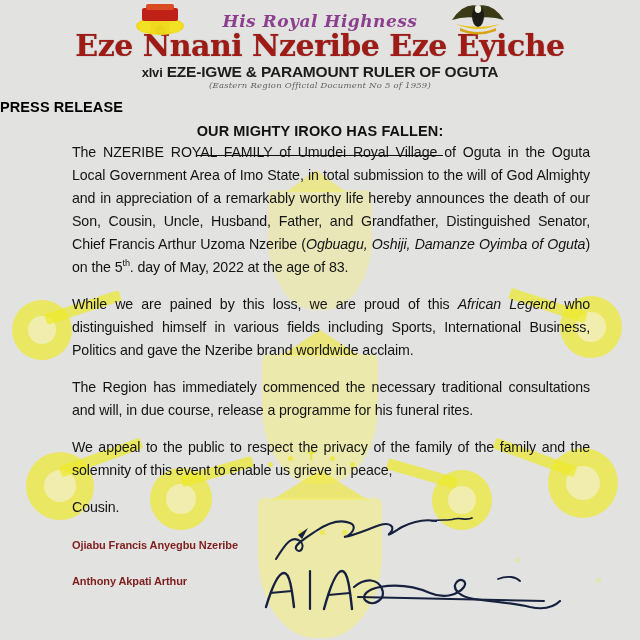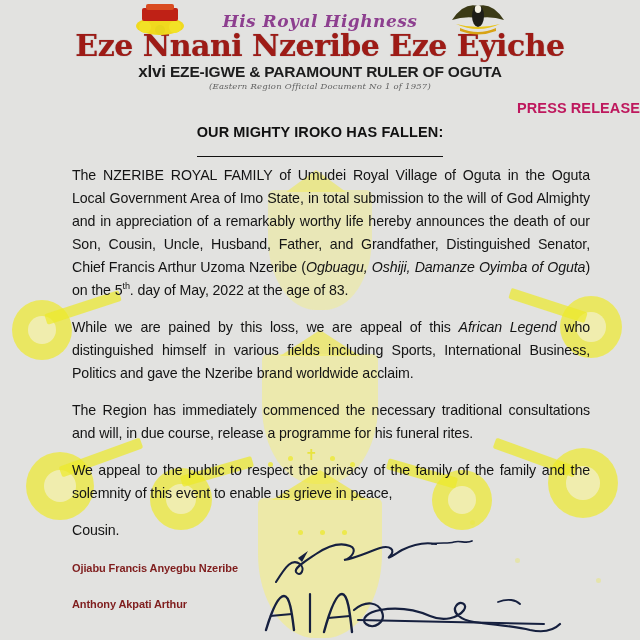--- a/index.html
+++ b/index.html
@@ -104,21 +104,21 @@
   }
   .royal-title {
     font-family: "Liberation Sans", sans-serif;
     font-weight: bold;
     font-size: 15.5px;
     color: #1c1c1c;
     letter-spacing: -.2px;
     line-height: 1.1;
     margin: 1px 0 0 0;
   }
-  .royal-title .sm { font-size: 17px; }
+  .royal-title .sm { font-size: 13px; }
   .doc-ref {
     font-family: "DejaVu Serif", serif;
     font-style: italic;
     font-size: 8.5px;
     color: #4a4a4a;
     letter-spacing: .2px;
     margin: 0;
     opacity: .85;
     transform: scaleY(.9);
   }
@@ -128,24 +128,24 @@
     top: 0;
     z-index: 4;
   }
   .emblem-left { left: 132px; }
   .emblem-right { left: 448px; }
 
   
   .press-release {
     position: relative;
     z-index: 3;
-    text-align: right;
+    text-align: left;
     font-weight: bold;
     font-size: 14.5px;
-    color: #be185d;
+    color: #000000;
     margin: 9px 0 7px 0;
     letter-spacing: .1px;
   }
   .headline {
     position: relative;
     z-index: 3;
     text-align: center;
     font-weight: bold;
     font-size: 14.5px;
     color: #111;
@@ -156,21 +156,21 @@
     border-bottom: 1.6px solid #111;
     padding-bottom: 16px;
   }
   .headline.sub { font-size: 14.5px; margin-top: 9px; }
 
   
   .body-wrap {
     position: relative;
     z-index: 3;
     padding: 0 50px 0 72px;
-    margin-top: 24px;
+    margin-top: 2px;
   }
   .para {
     text-align: justify;
     font-size: 14.2px;
     line-height: 1.62;
     color: #141414;
     margin: 0 0 14px 0;
     letter-spacing: -.1px;
   }
   .para em { font-style: italic; }
@@ -269,35 +269,35 @@
         <path d="M12 28 Q30 36 48 28 L48 31 Q30 38 12 31 Z" fill="#d8a315"></path>
       </svg>
     </div>
 
     <p class="hrh">His Royal Highness</p>
     <p class="royal-name">Eze Nnani Nzeribe Eze Eyiche</p>
     <p class="royal-title">
       <span class="sm">xlvi</span>
       <span>EZE-IGWE &amp; PARAMOUNT RULER OF OGUTA</span>
     </p>
-    <p class="doc-ref">(Eastern Region Official Document No 1 of 1957)</p>
+    <p class="doc-ref">(Eastern Region Official Document No 5 of 1959)</p>
   </div>
 
   <div class="press-release">PRESS RELEASE</div>
 
   <div class="headline">
     <span>OUR MIGHTY IROKO HAS FALLEN:</span>
   </div>
 
 
   <div class="body-wrap">
 
     <p class="para"><span>The NZERIBE ROYAL FAMILY of Umudei Royal Village of Oguta in the Oguta Local Government Area of Imo State, in total submission to the will of God Almighty and in appreciation of a remarkably worthy life hereby announces the death of our Son, Cousin, Uncle, Husband, Father, and Grandfather, Distinguished Senator, Chief Francis Arthur Uzoma Nzeribe (</span><em>Ogbuagu, Oshiji, Damanze Oyimba of Oguta</em><span>) on the 5</span><sup>th</sup><span>. day of May, 2022 at the age of 83.</span></p>
 
-    <p class="para"><span>While we are pained by this loss, we are appeal of this </span><em>African Legend</em><span> who distinguished himself in various fields including Sports, International Business, Politics and gave the Nzeribe brand worldwide acclaim.</span></p>
+    <p class="para"><span>While we are pained by this loss, we are proud of this </span><em>African Legend</em><span> who distinguished himself in various fields including Sports, International Business, Politics and gave the Nzeribe brand worldwide acclaim.</span></p>
 
     <p class="para">The Region has immediately commenced the necessary traditional consultations and will, in due course, release a programme for his funeral rites.</p>
 
     <p class="para">We appeal to the public to respect the privacy of the family of the family and the solemnity of this event to enable us grieve in peace,</p>
 
     <p class="para">Cousin.</p>
   </div>
 
   <div class="sign-wrap">
 

